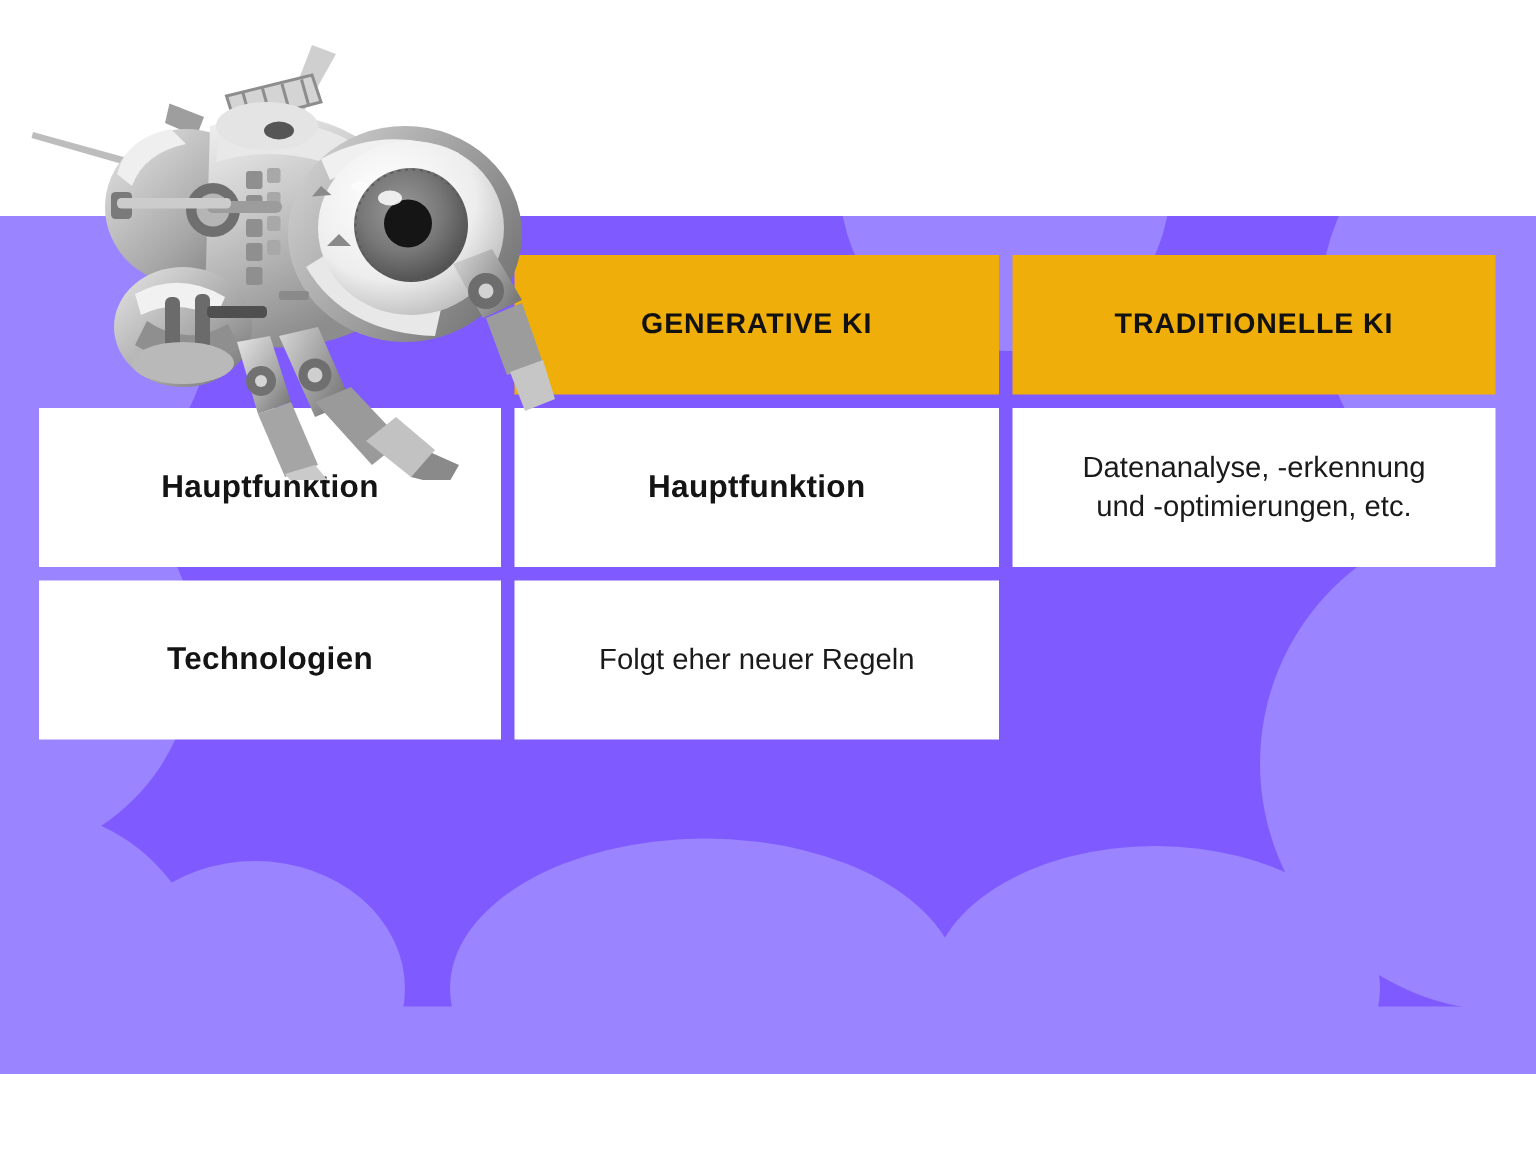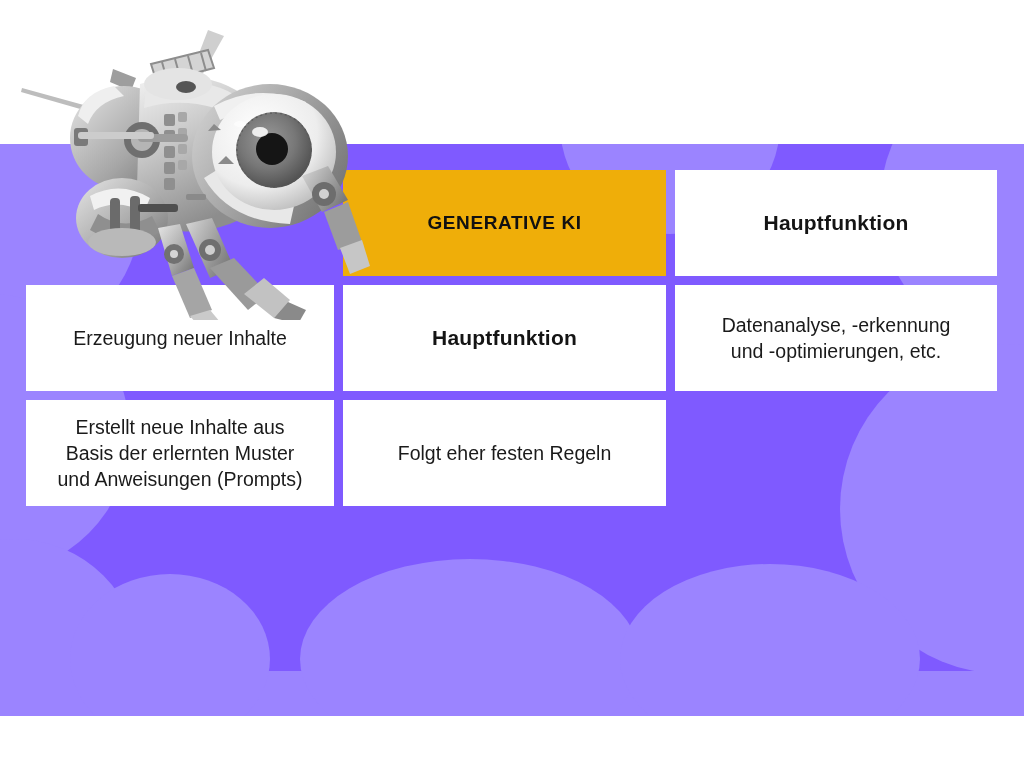--- a/index.html
+++ b/index.html
@@ -117,41 +117,41 @@
     <div class="blob b7"></div>
     <div class="blob b8"></div>
     <div class="blob b9"></div>
 
     <div id="grid">
 
       <div class="cell spacer"></div>
       <div class="cell head">
         <span class="head-txt">GENERATIVE KI</span>
       </div>
+      <div class="cell head">
+        <span class="head-txt">TRADITIONELLE KI</span>
+      </div>
 
       <div class="cell">
         <span class="row-label">Hauptfunktion</span>
       </div>
-      <div class="cell">
-        <span class="cell-txt">Erzeugung neuer Inhalte</span>
-      </div>
 
       <div class="cell">
         <span class="row-label">Hauptfunktion</span>
       </div>
       <div class="cell">
         <span class="cell-txt">Datenanalyse, -erkennung<br>und -optimierungen, etc.</span>
       </div>
 
-
-      <div class="cell">
-        <span class="cell-txt">Erstellt neue Inhalte aus<br>Basis der erlernten Muster<br>und Anweisungen (Prompts)</span>
-      </div>
-      <div class="cell">
-        <span class="cell-txt">Folgt eher festen Regeln</span>
+      <div class="cell">
+        <span class="row-label">Technologien</span>
+      </div>
+
+      <div class="cell">
+        <span class="cell-txt">Folgt eher neuer Regeln</span>
       </div>
 
     </div>
   </div>
 
   <svg id="robot" viewBox="0 0 352 292">
     <defs>
       <linearGradient id="metal" x1="0" y1="0" x2="0.4" y2="1">
         <stop offset="0%" stop-color="#f2f2f2"></stop>
         <stop offset="45%" stop-color="#c9c9c9"></stop>

